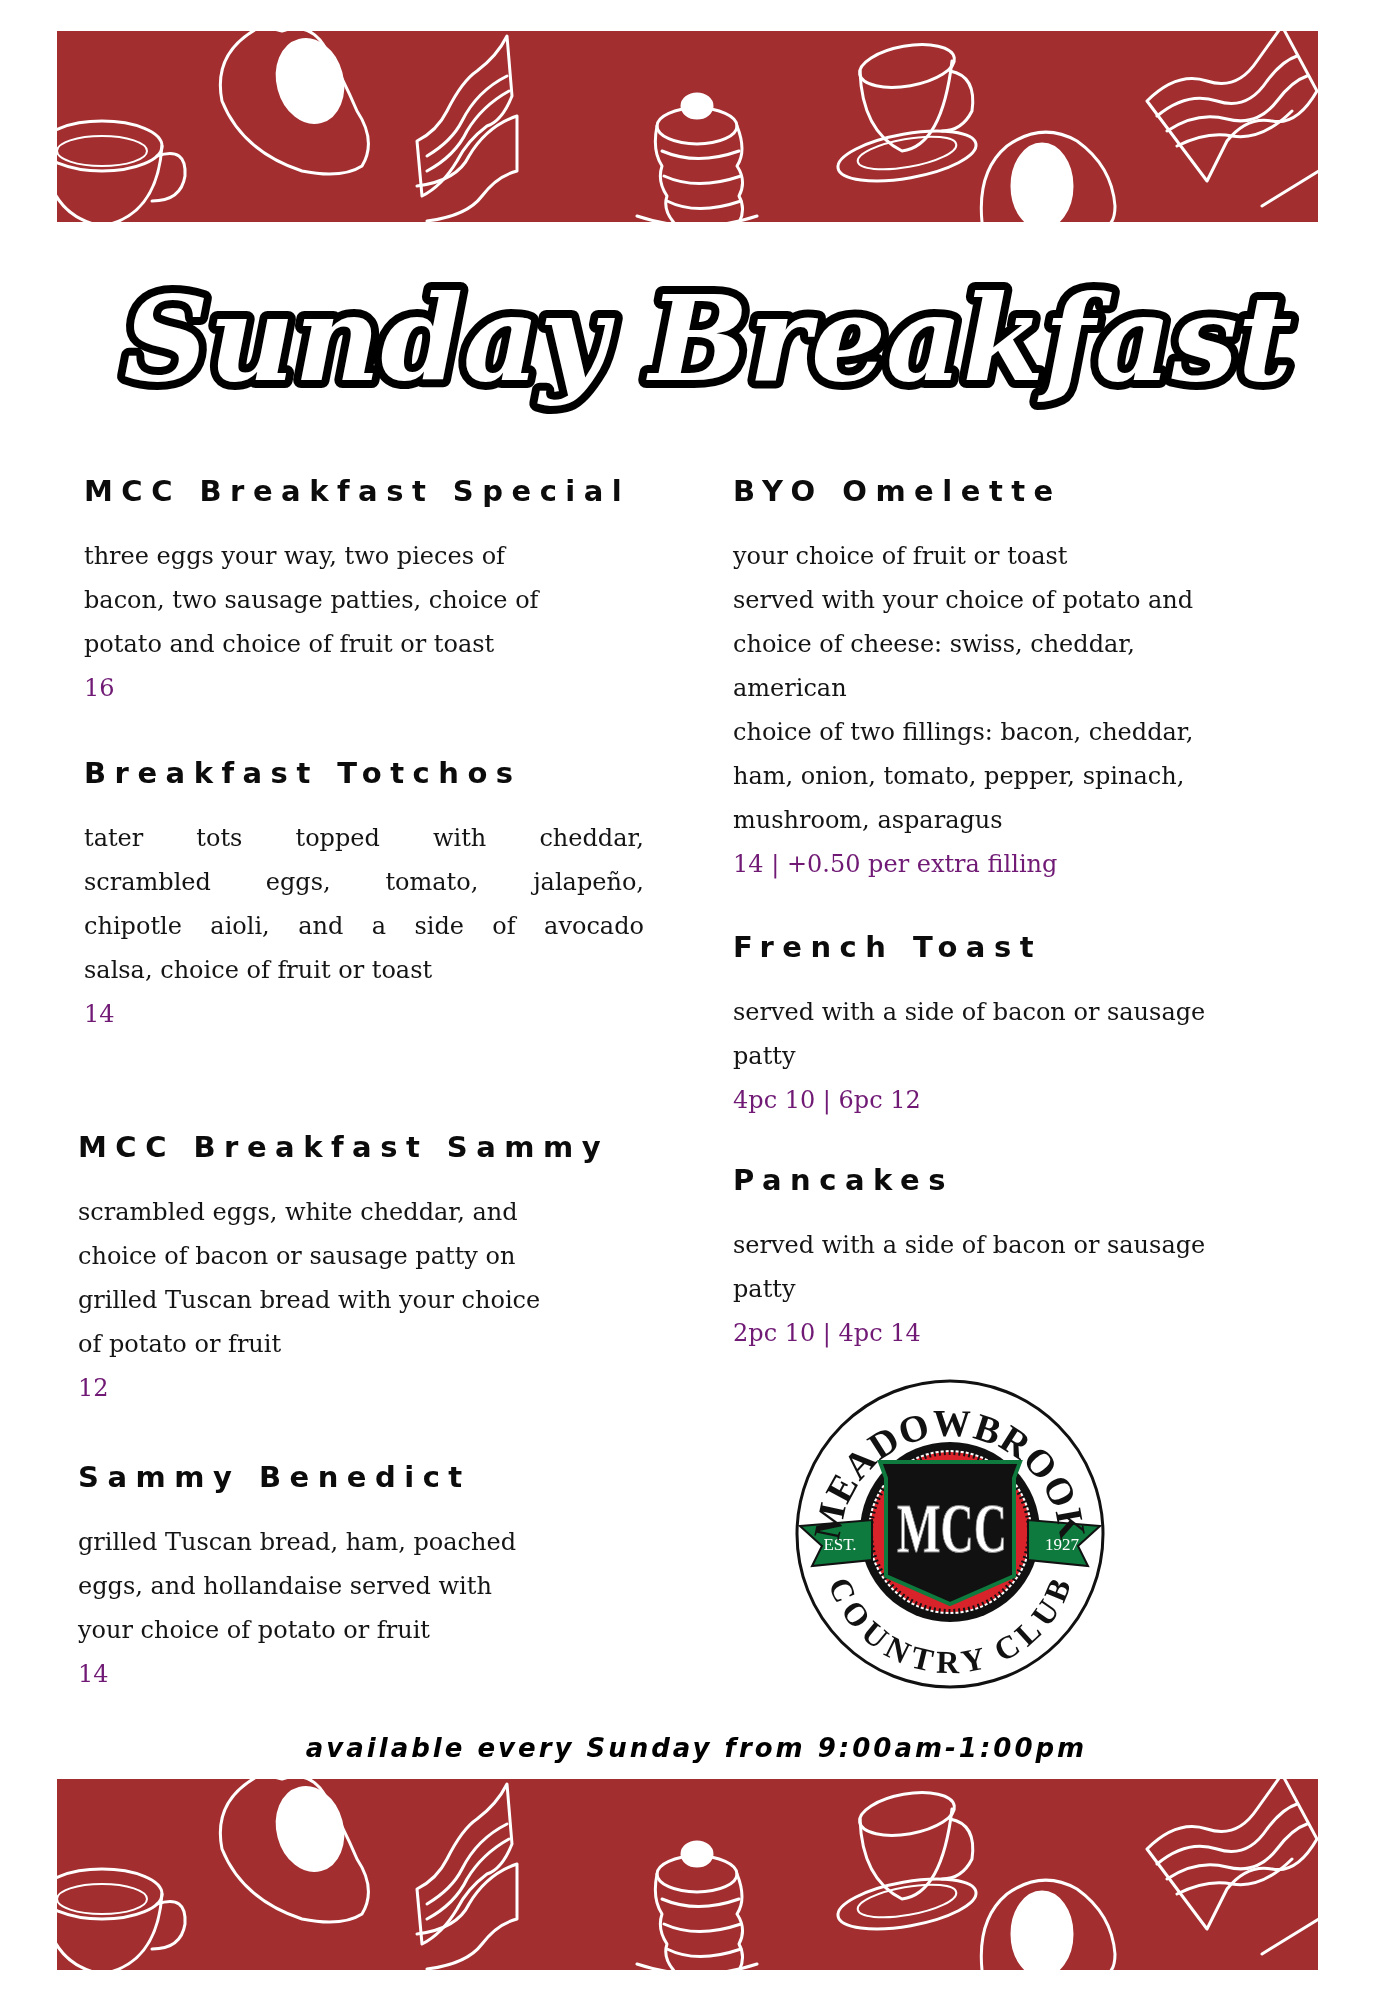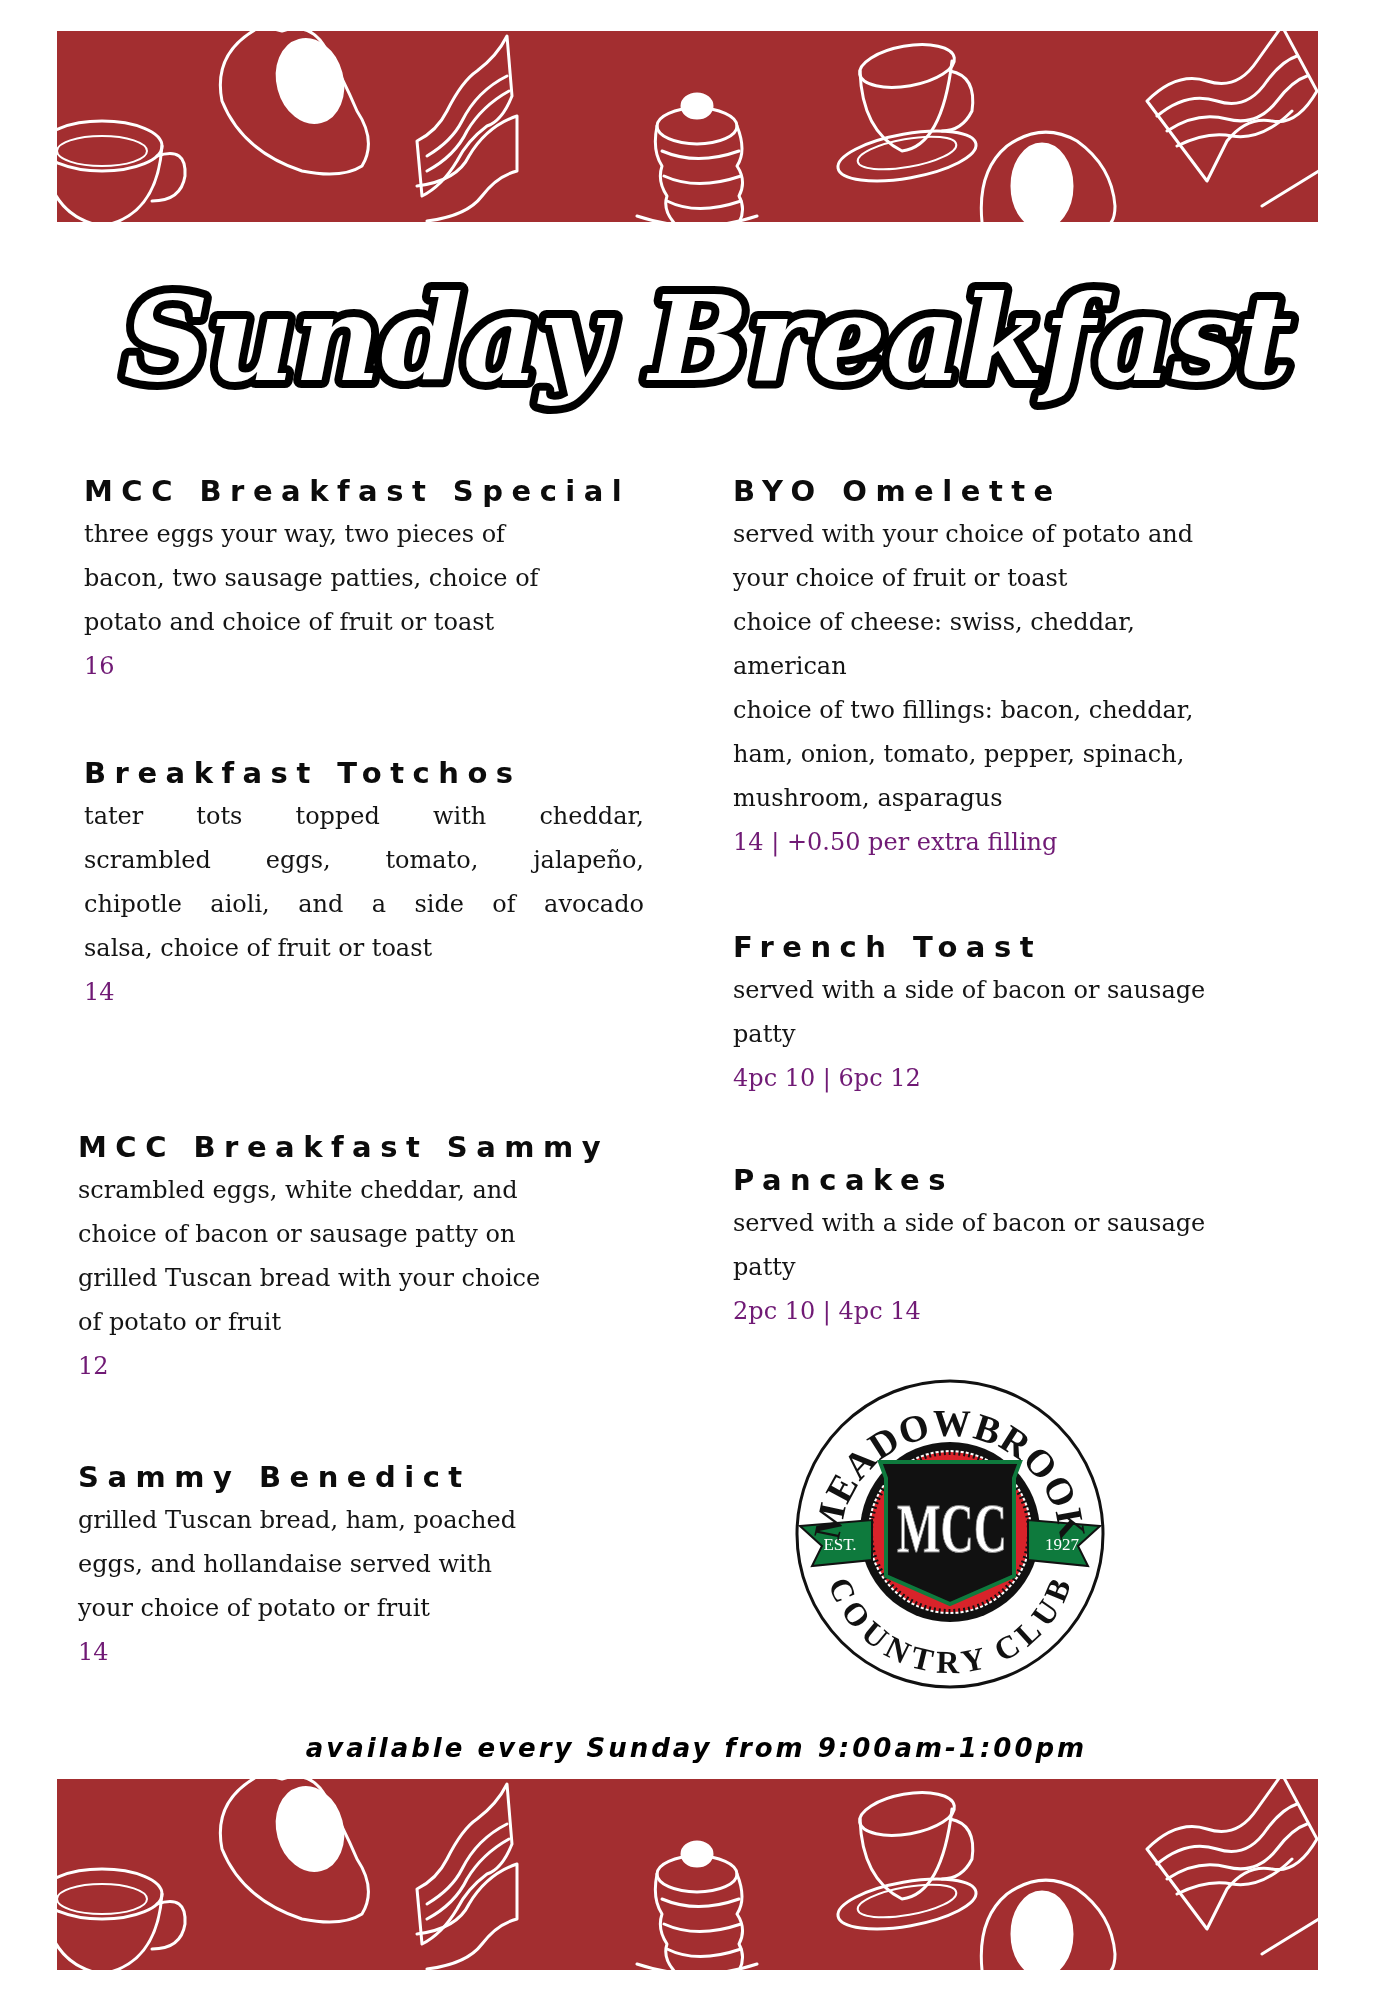--- a/index.html
+++ b/index.html
@@ -3,21 +3,21 @@
 <meta charset="utf-8">
 <style>
   html, body { margin:0; padding:0; background:#ffffff; }
   body { width:1393px; height:2000px; position:relative; overflow:hidden; font-family:"DejaVu Serif", serif; color:#111; }
   .banner { position:absolute; left:57px; width:1261px; height:191px; background:#A32E30; overflow:hidden; }
   .banner svg { position:absolute; left:0; top:0; width:1261px; height:191px; }
   .title { position:absolute; left:12px; width:1393px; top:262px; height:160px; text-align:center; }
   .title svg { width:1393px; height:160px; }
   .item { position:absolute; }
   .item h2 { margin:0; font-family:"DejaVu Sans", sans-serif; font-weight:bold; font-size:29px; letter-spacing:8.5px; line-height:34px; white-space:nowrap; color:#0c0c0c; }
-  .item .desc { margin:4px 0 0 0; font-family:"DejaVu Serif", serif; font-size:24px; line-height:44px; color:#141414; }
+  .item .desc { margin:26px 0 0 0; font-family:"DejaVu Serif", serif; font-size:24px; line-height:44px; color:#141414; }
   .item .price { font-family:"DejaVu Serif", serif; font-size:24px; line-height:44px; color:#701a75; }
   .line { display:block; }
   .footer { position:absolute; left:0; width:1393px; top:1733px; text-align:center; font-family:"DejaVu Sans", sans-serif; font-style:italic; font-weight:bold; font-size:26px; letter-spacing:3px; color:#000000; }
   .logo { position:absolute; left:792px; top:1376px; width:316px; height:316px; }
 </style>
 </head>
 <body>
 
 <div class="banner" style="top:31px;">
   <svg viewBox="0 0 1261 191" fill="none" stroke="#ffffff" stroke-width="3" stroke-linecap="round" stroke-linejoin="round">
@@ -119,22 +119,22 @@
     <span class="line">grilled Tuscan bread, ham, poached</span>
     <span class="line">eggs, and hollandaise served with</span>
     <span class="line">your choice of potato or fruit</span>
   </div>
   <div class="price">14</div>
 </div>
 
 <div class="item" style="left:733px; top:474px; width:580px;">
   <h2>BYO Omelette</h2>
   <div class="desc">
+    <span class="line">your choice of fruit or toast</span>
     <span class="line">served with your choice of potato and</span>
-    <span class="line">your choice of fruit or toast</span>
     <span class="line">choice of cheese: swiss, cheddar,</span>
     <span class="line">american</span>
     <span class="line">choice of two fillings: bacon, cheddar,</span>
     <span class="line">ham, onion, tomato, pepper, spinach,</span>
     <span class="line">mushroom, asparagus</span>
   </div>
   <div class="price">14 | +0.50 per extra filling</div>
 </div>
 
 <div class="item" style="left:733px; top:930px; width:580px;">

